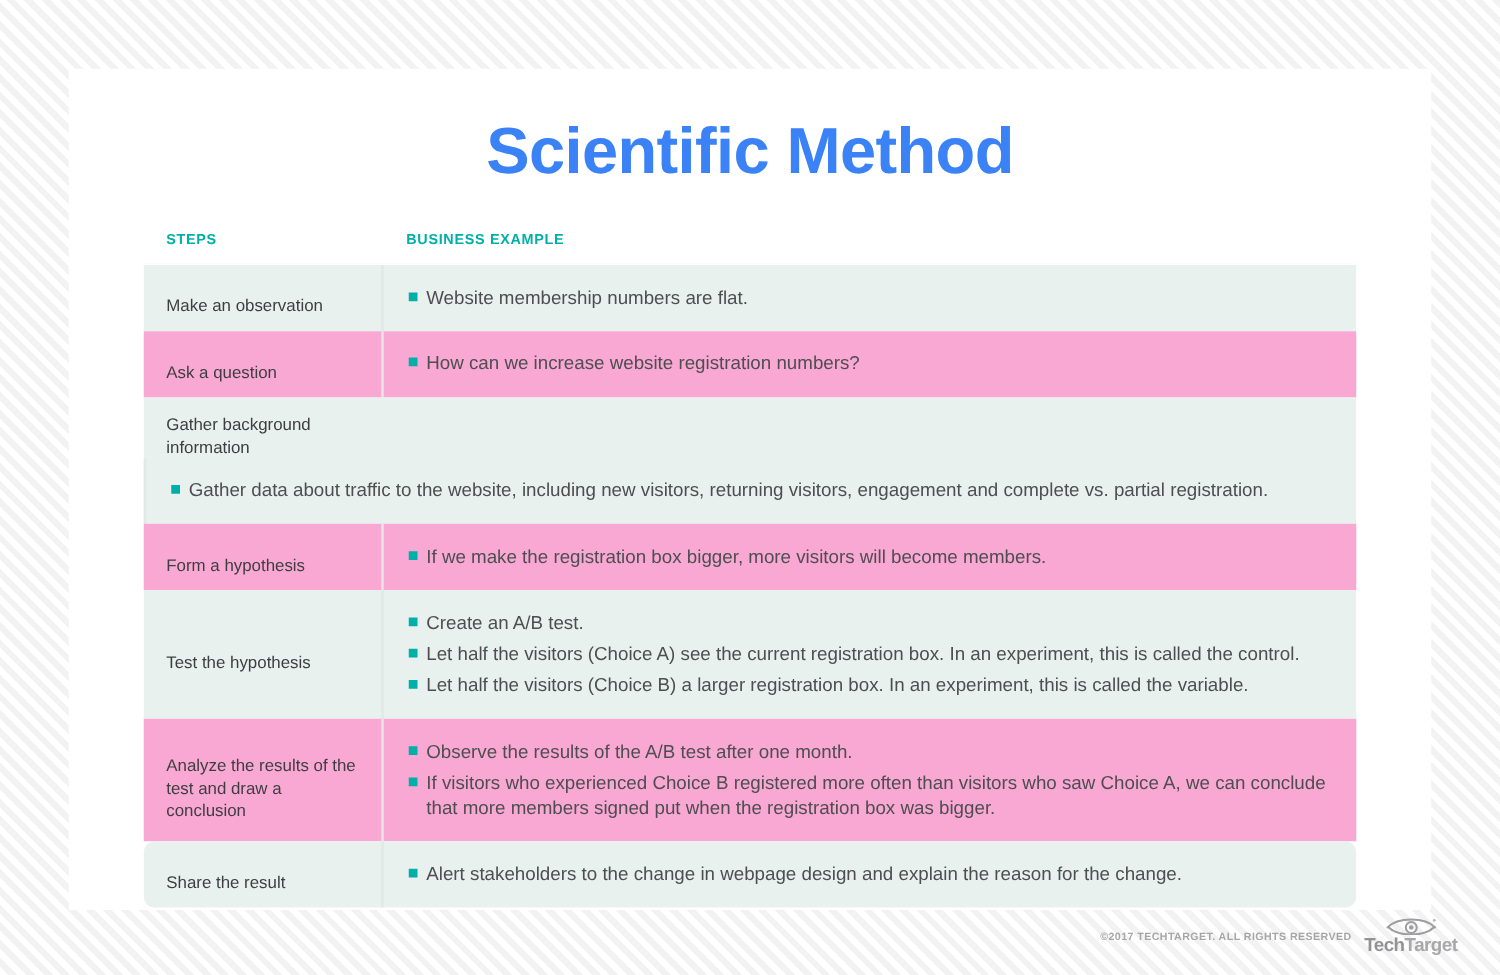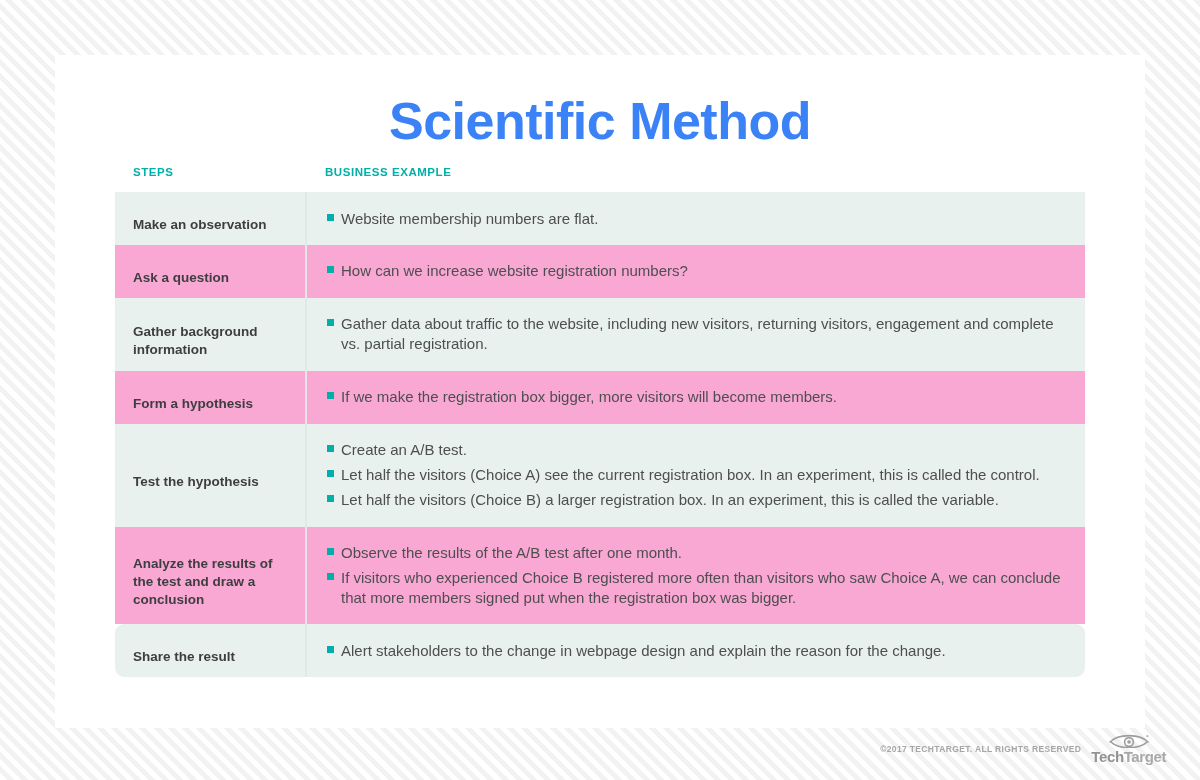--- a/index.html
+++ b/index.html
@@ -38,21 +38,21 @@
     font-weight: bold;
     color: #3b82f6;
     letter-spacing: -0.5px;
     padding-top: 38px;
     line-height: 1.1;
   }
 
   .table-wrap {
     position: absolute;
     left: 60px;
-    top: 108px;
+    top: 128px;
     width: 970px;
   }
 
   .thead {
     display: flex;
     height: 28px;
     align-items: flex-start;
   }
 
   .th {
@@ -77,21 +77,21 @@
   .row.alt { background: #e9f1ef; }
 
   .row:first-child { border-top: 1px solid #ffffff; }
 
   .step-cell {
     width: 190px;
     padding: 0 14px 0 18px;
     display: flex;
     align-items: center;
     font-size: 13.5px;
-    font-weight: bold;
+    font-weight: normal;
     color: #3e3e40;
     line-height: 1.32;
     margin-top: 13px;
   }
 
   .example-cell {
     flex: 1;
     padding: 14px 16px 14px 20px;
     display: flex;
     flex-direction: column;
@@ -181,21 +181,21 @@
         </div>
         <div class="row" style="min-height: 48px;">
           <div class="step-cell">Ask a question</div>
           <div class="example-cell">
             <div class="bullet-line">
               <span class="bullet-mark"></span>
               <span class="bullet-text">How can we increase website registration numbers?</span>
             </div>
           </div>
         </div>
-        <div class="row alt" style="min-height: 66px;">
+        <div class="row alt" style="min-height: 66px; flex-direction: column;">
           <div class="step-cell">Gather background information</div>
           <div class="example-cell">
             <div class="bullet-line">
               <span class="bullet-mark"></span>
               <span class="bullet-text">Gather data about traffic to the website, including new visitors, returning visitors, engagement and complete vs. partial registration.</span>
             </div>
           </div>
         </div>
         <div class="row" style="min-height: 48px;">
           <div class="step-cell">Form a hypothesis</div>

